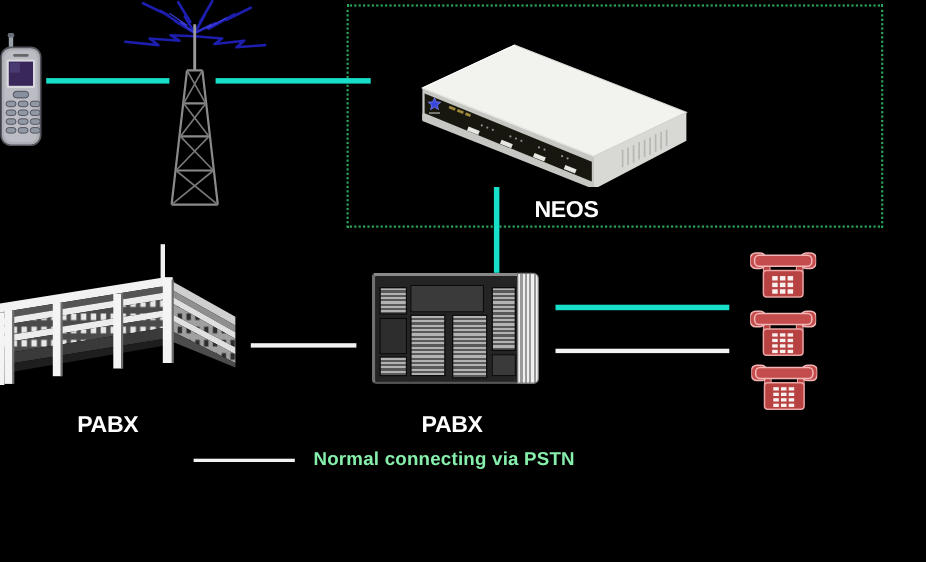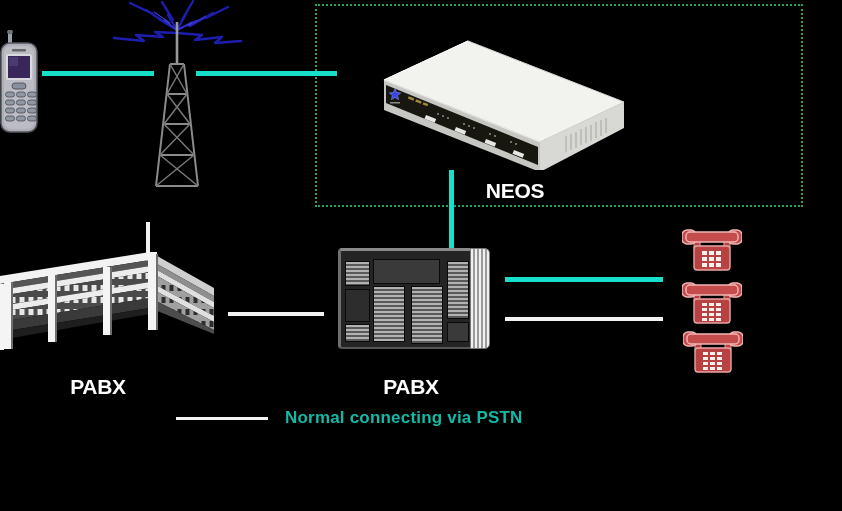--- a/index.html
+++ b/index.html
@@ -19,21 +19,21 @@
                border-bottom:2px solid #555; border-radius:4px; }
   .pabx-stack { position:absolute; left:129px; top:-3px; width:20px; height:101px;
                 background:repeating-linear-gradient(90deg,#f0f0f0 0 2px,#9a9a9a 2px 4px);
                 border-radius:0 5px 5px 0; border:1px solid #777; }
   .mod { position:absolute; border:1px solid #0a0a0a; }
   .mod.striped { background:repeating-linear-gradient(180deg,#b2b2b2 0 2px,#595959 2px 4px); }
   .mod.dark1 { background:#3a3a3a; }
   .mod.dark2 { background:#2d2d2d; }
   .legend-row { position:absolute; display:flex; align-items:center; }
   .legend-swatch { width:92px; margin-right:17px; flex:0 0 auto; }
-  .legend-label { color:#14b8a6; font-weight:bold; font-size:17px; letter-spacing:0.2px; white-space:nowrap; }
+  .legend-label { color:#86efac; font-weight:bold; font-size:17px; letter-spacing:0.2px; white-space:nowrap; }
 </style>
 </head>
 <body>
 
 <div class="stage">
 
   <div class="neos-zone"></div>
 
   <div class="link cyan" style="left:42px;top:71px;width:112px;height:5px"></div>
   <div class="link cyan" style="left:196px;top:71px;width:141px;height:5px"></div>

